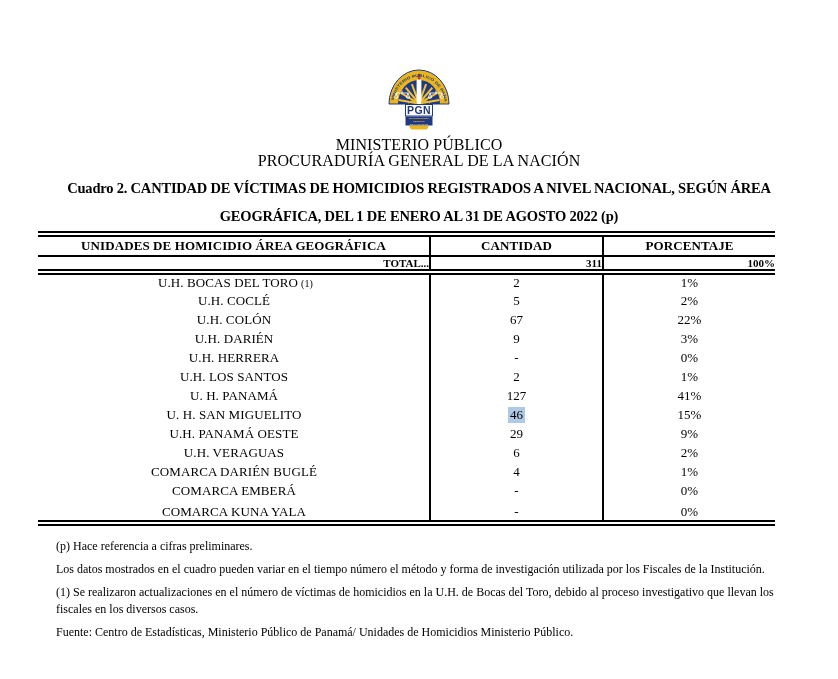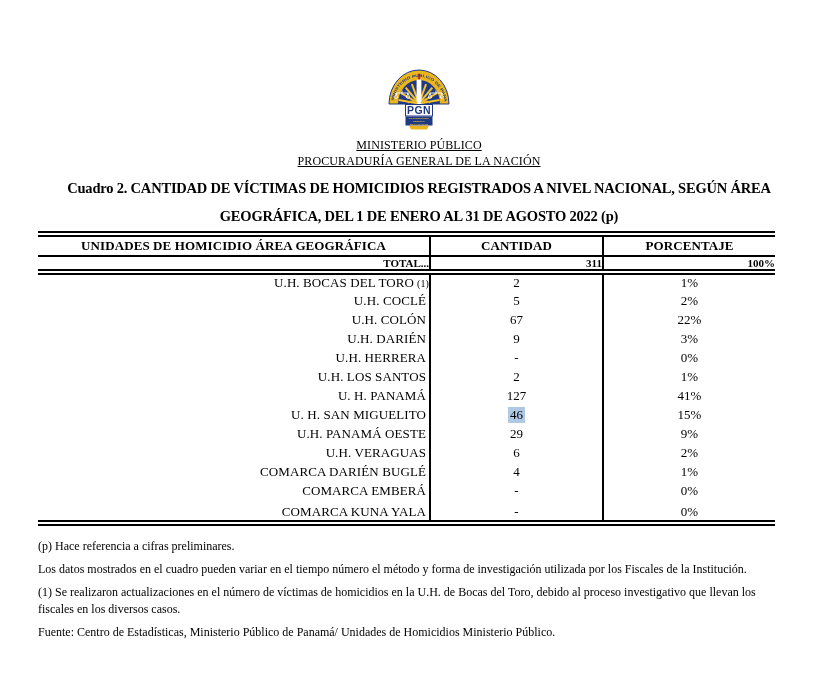--- a/index.html
+++ b/index.html
@@ -7,21 +7,21 @@
   .page {
     position: relative;
     width: 838px; height: 679px;
     background: #fff;
     color: #000;
     font-family: "Liberation Serif", "DejaVu Serif", serif;
     overflow: hidden;
   }
   .top-block { padding-top: 58px; text-align: center; }
   .logo-wrap { display:flex; justify-content:center; }
-  .org-line { font-size: 12px; line-height: 16px; letter-spacing: 0.1px; text-decoration: underline; }
+  .org-line { font-size: 16px; line-height: 16px; letter-spacing: 0.1px; }
   .org-line.first { margin-top: 5px; }
   .title-block { margin-top: 7px; font-weight: bold; font-size: 14.5px; line-height: 18px; letter-spacing: -0.2px; }
   .title-line { white-space: nowrap; margin-top: 10px; }
 
   
   table.data {
     margin: 6px 0 0 38px;
     width: 737px;
     border-collapse: collapse;
     border-top: 6px double #000;
@@ -35,29 +35,29 @@
   thead th {
     height: 22px; font-size: 13px; font-weight: bold;
     text-align: center; border-bottom: 2px solid #000; letter-spacing: 0.1px;
   }
   tr.total-row td {
     height: 15px; font-size: 11px; font-weight: bold; text-align: right;
     border-bottom: 6px double #000;
   }
   tr.total-row td .u { text-underline-offset: 2px; }
   tbody.rows td { height: 19px; font-size: 13px; }
-  tbody.rows td.c-label { text-align: right; padding-left: 4px; letter-spacing: 0.1px; margin-top: 42px; }
+  tbody.rows td.c-label { text-align: center; padding-left: 4px; letter-spacing: 0.1px; margin-top: 42px; }
   tbody.rows td.c-num { text-align: center; }
   tbody.rows tr.spaced td { height: 23px; padding-top: 4px; }
   .note { font-size: 10px; margin-left: 3px; }
   .qty-inner { display:inline-block; padding: 0 2px; }
   .qty-inner.highlight { background: var(--selection, #afc8e4); }
 
   
-  .footnotes { margin: 12px 0 0 38px; width: 748px; font-size: 12px; line-height: 1.45; }
+  .footnotes { margin: 12px 0 0 56px; width: 748px; font-size: 12px; line-height: 1.45; }
   .footnotes p { margin: 0 0 5.5px 0; }
   .footnotes p.oneline { white-space: nowrap; }
 
   
   .svg-pgn { font-family: "Liberation Sans", sans-serif; font-weight: bold; }
 </style>
 </head>
 <body>
 
 <div class="page">

